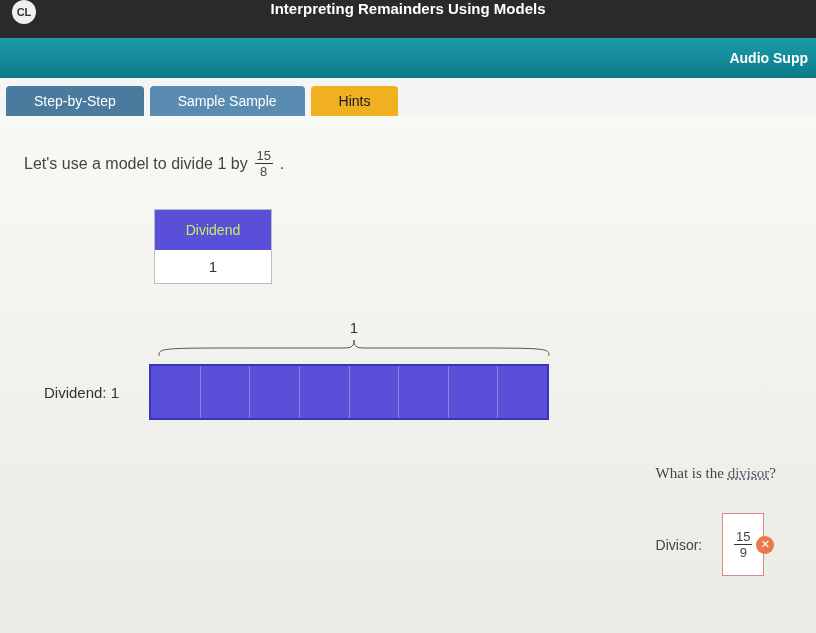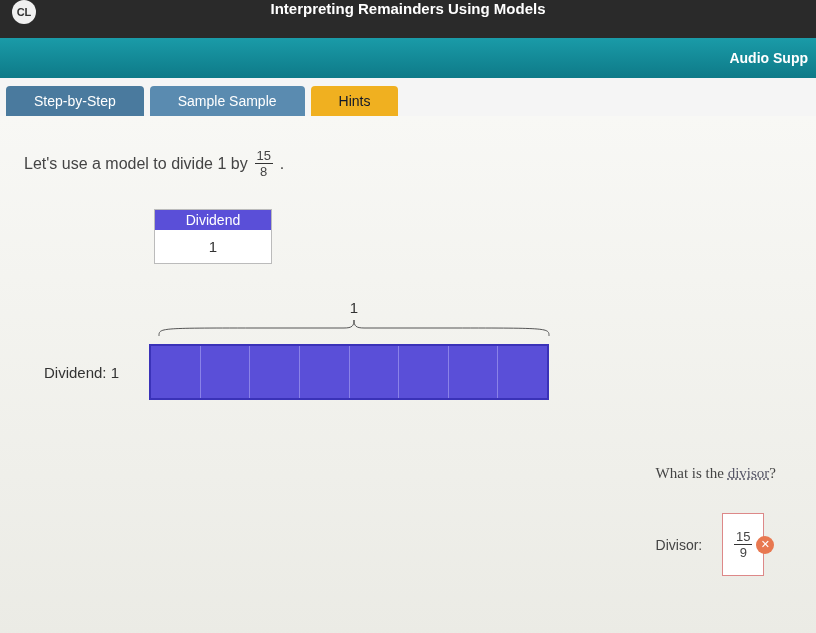--- a/index.html
+++ b/index.html
@@ -99,23 +99,23 @@
     .frac-bar { width: 18px; height: 1px; background: #333; margin: 1px 0; }
     .frac-den { font-size: 13px; }
     .dividend-box {
       margin: 18px 0 0 130px;
       width: 118px;
       border: 1px solid #bbb;
       background: #fff;
     }
     .dividend-header {
       background: #5a4fd8;
-      color: #ffffff;
-      text-align: center;
-      padding: 2px 0;
+      color: #bef264;
+      text-align: center;
+      padding: 12px 0;
       font-size: 14px;
     }
     .dividend-value {
       text-align: center;
       padding: 8px 0;
       font-size: 15px;
       color: #333;
     }
     .model-area {
       margin-top: 35px;

